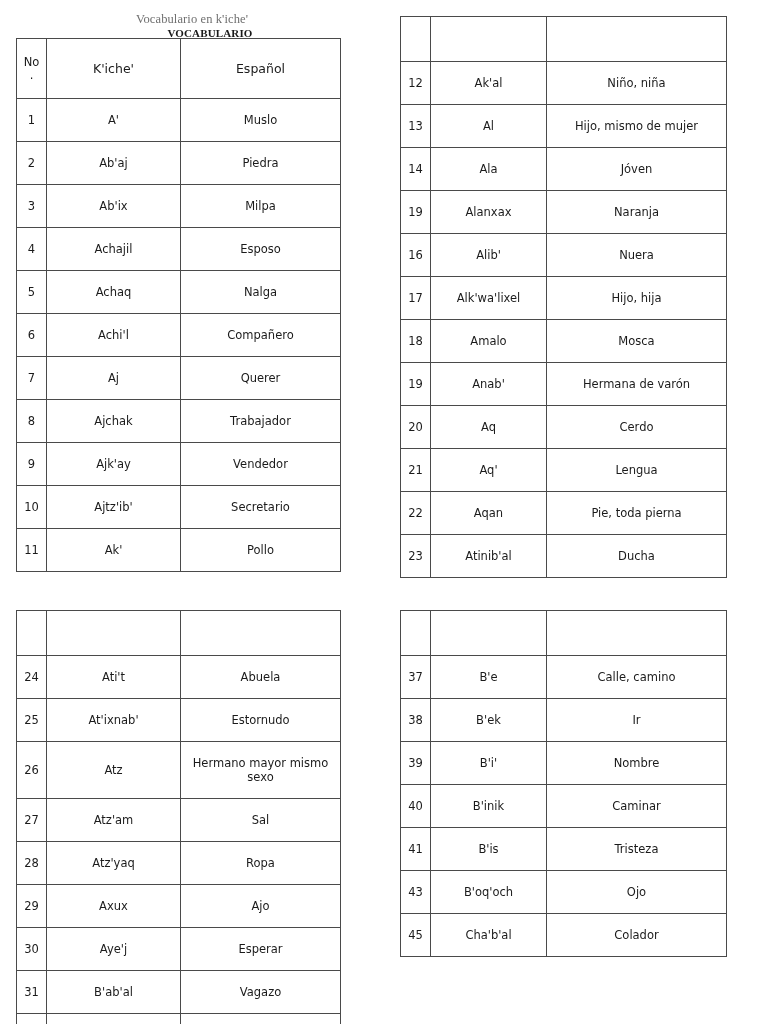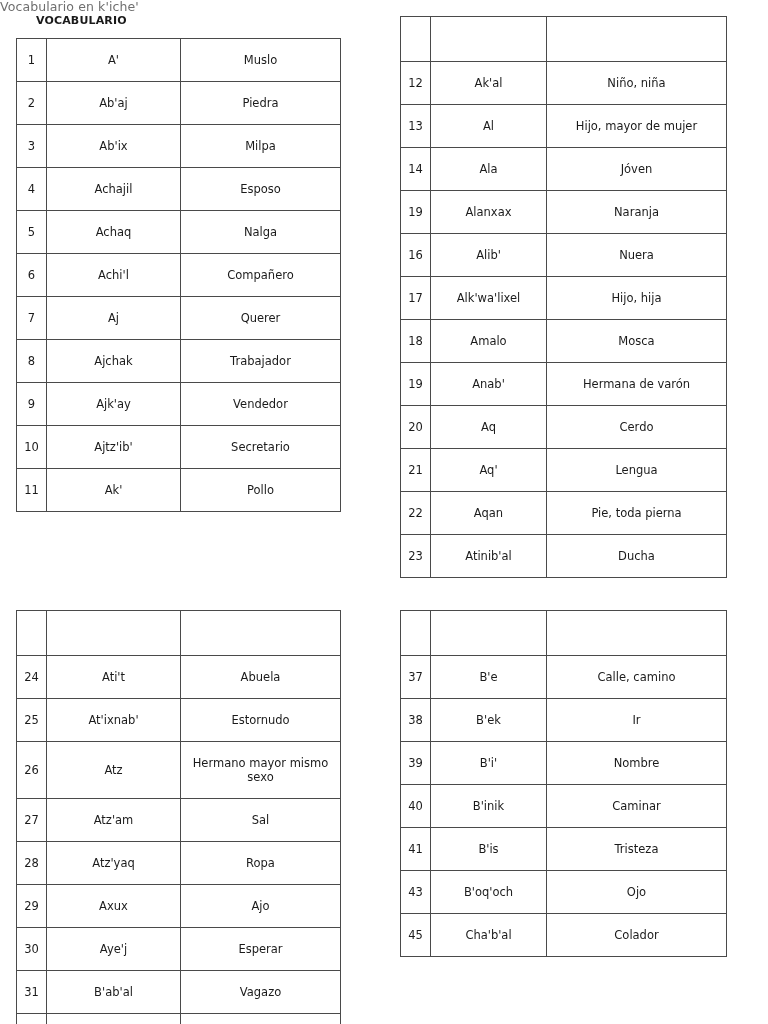--- a/index.html
+++ b/index.html
@@ -20,23 +20,25 @@
   .page {
     position: relative;
     width: 768px;
     height: 1024px;
   }
 
   
   .title-block {
     position: absolute;
     left: 0;
-    top: 0;
+    top: 12px;
     width: 384px;
+    text-align: center;
     line-height: 1.12;
+    font-family: Liberation Serif, serif;
   }
   .title-sub {
     font-size: 12.5px;
     color: #6f6f6f;
     letter-spacing: 0.1px;
     white-space: nowrap;
   }
   .title-main {
     font-size: 11px;
     font-weight: bold;
@@ -125,20 +127,25 @@
   </div>
 
   <div class="tbl-block" id="tbl-tl">
     <table class="vocab">
       <colgroup>
         <col class="col-no">
           <col class="col-kiche">
           <col class="col-esp">
       </colgroup>
       <tbody id="body-tl">
+          <tr class="head-row">
+            <td class="no-head">No<br>.</td>
+            <td>K'iche'</td>
+            <td>Español</td>
+          </tr>
           <tr class="data-row">
             <td>1</td>
             <td>A'</td>
             <td>Muslo</td>
           </tr>
           <tr class="data-row">
             <td>2</td>
             <td>Ab'aj</td>
             <td>Piedra</td>
           </tr>
@@ -205,21 +212,21 @@
             <td></td>
           </tr>
           <tr class="data-row">
             <td>12</td>
             <td>Ak'al</td>
             <td>Niño, niña</td>
           </tr>
           <tr class="data-row">
             <td>13</td>
             <td>Al</td>
-            <td>Hijo, mayor de mujer</td>
+            <td>Hijo, mismo de mujer</td>
           </tr>
           <tr class="data-row">
             <td>14</td>
             <td>Ala</td>
             <td>Jóven</td>
           </tr>
           <tr class="data-row">
             <td>19</td>
             <td>Alanxax</td>
             <td>Naranja</td>

